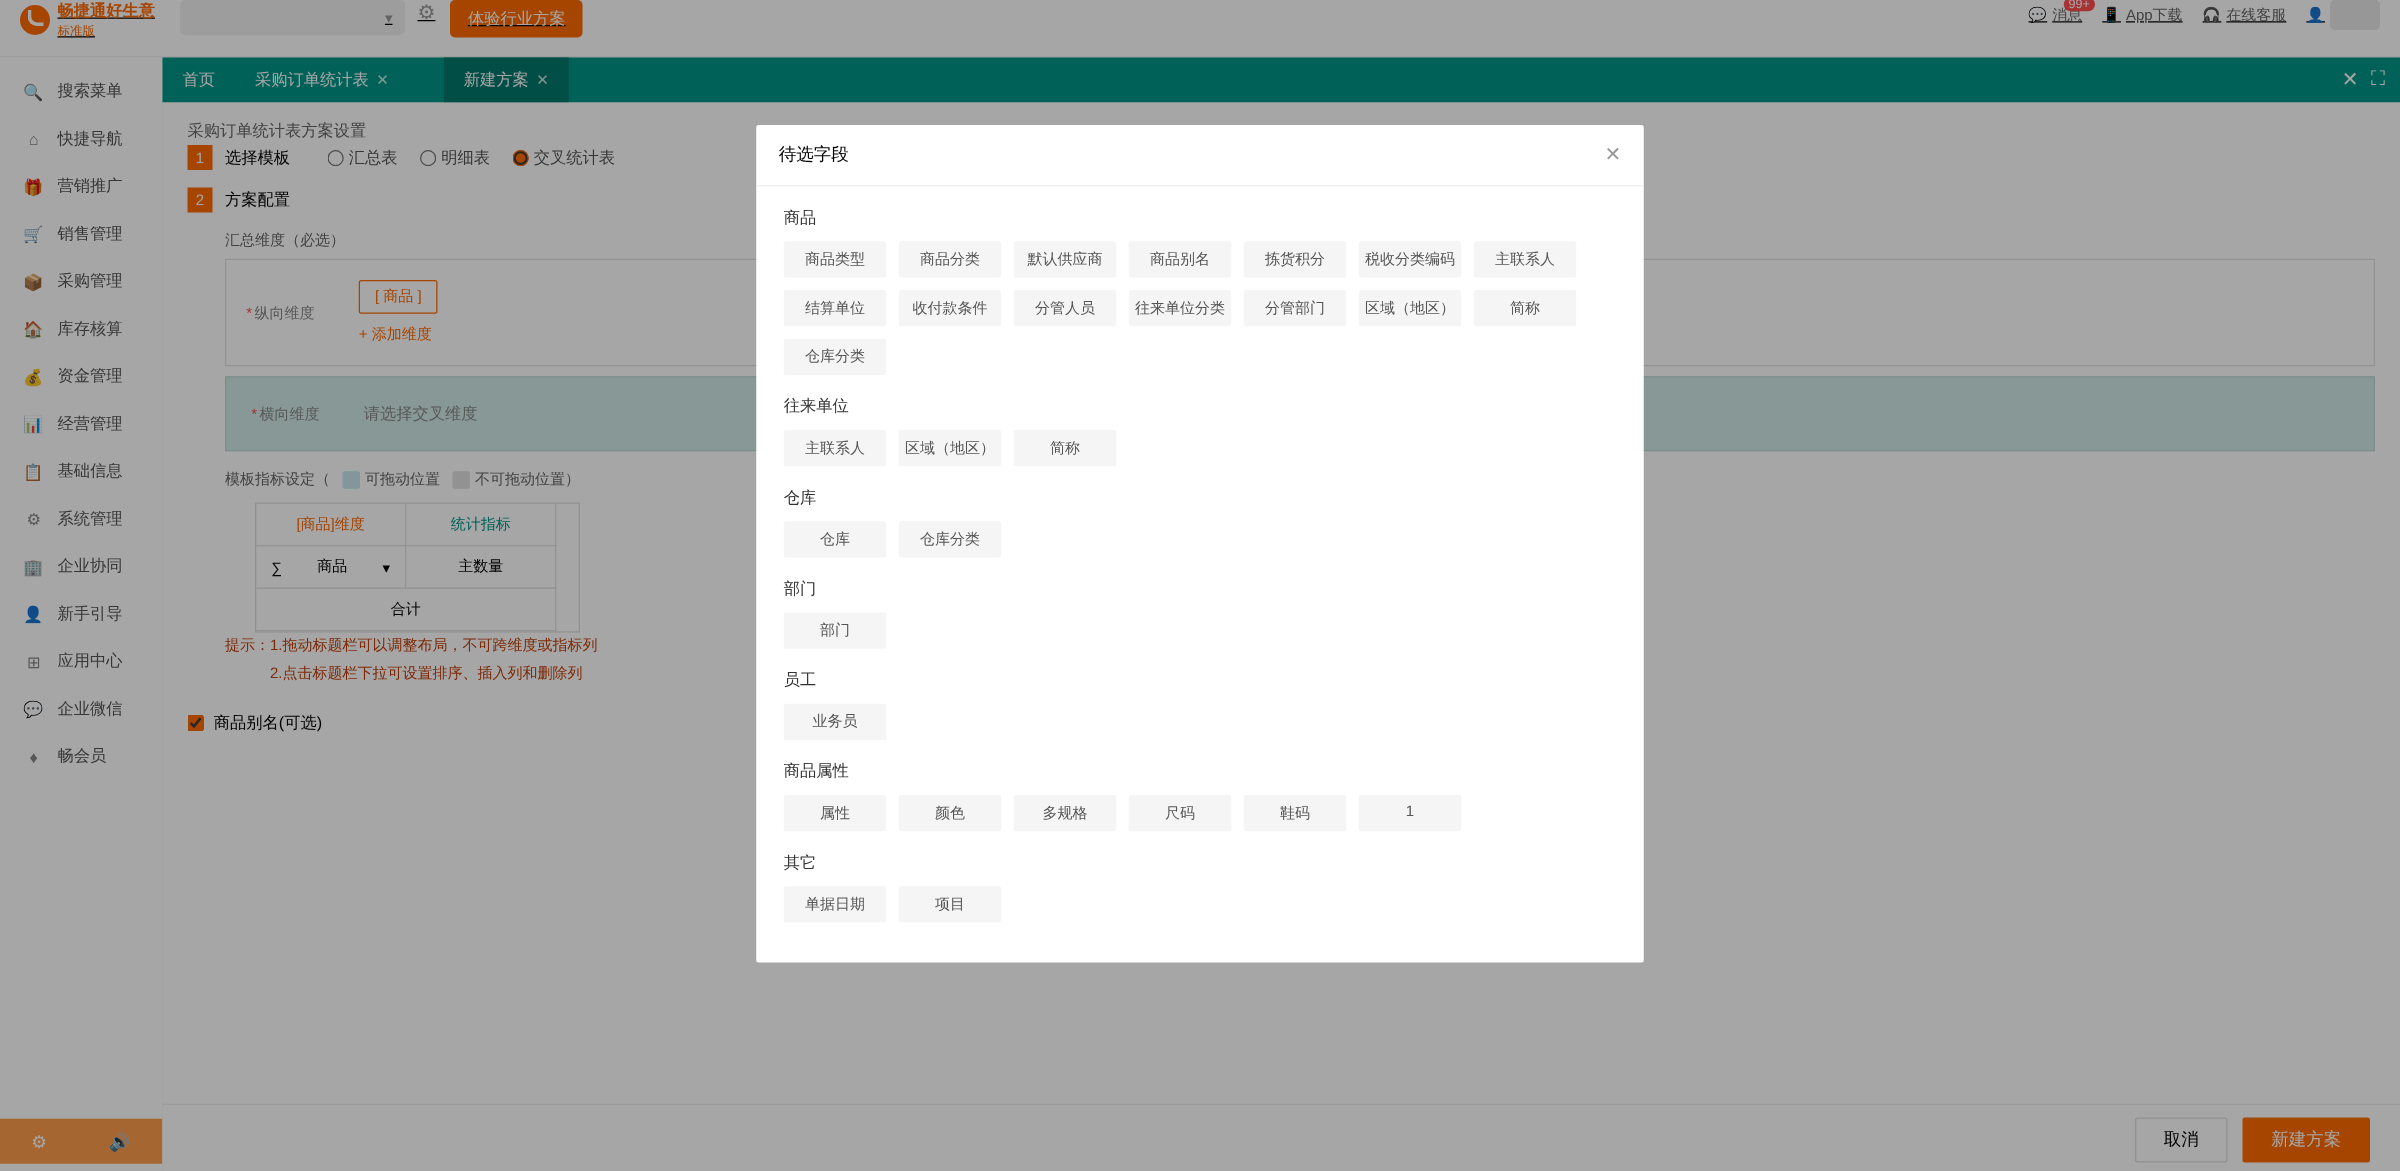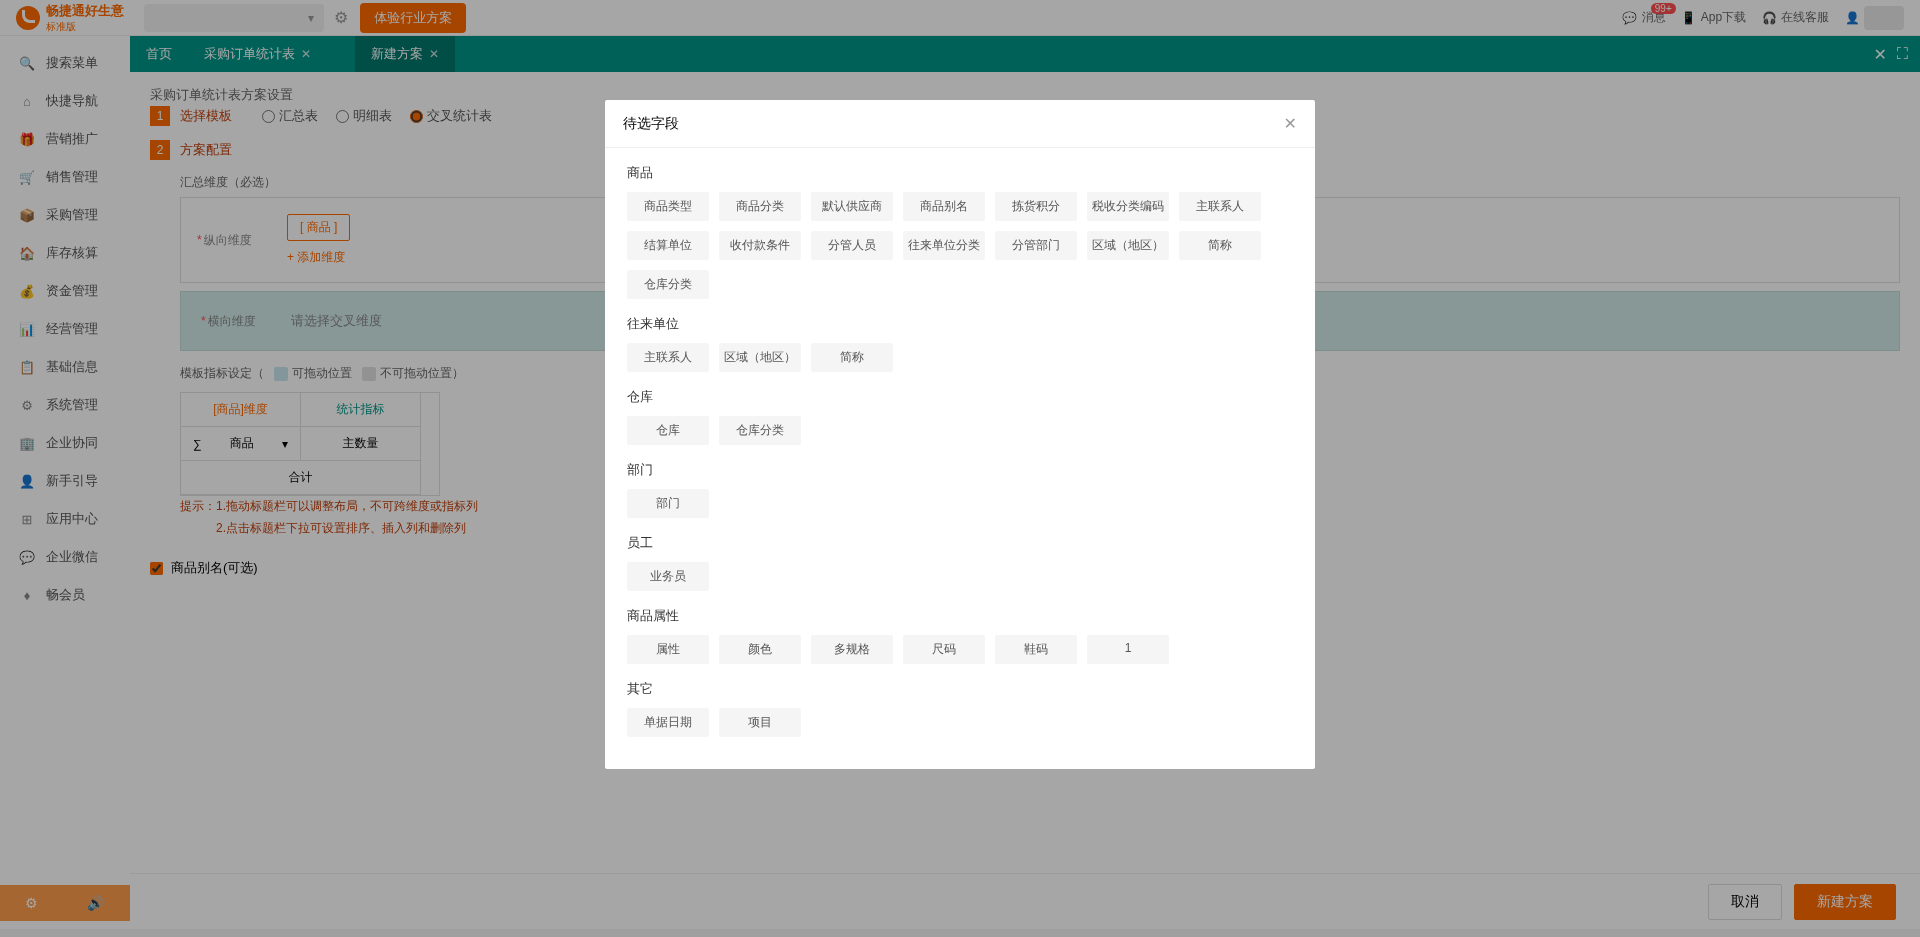--- a/index.html
+++ b/index.html
@@ -1,19 +1,19 @@
 <!DOCTYPE html>
 <html><head>
 <meta charset="utf-8">
 <style>
 * { margin: 0; padding: 0; box-sizing: border-box; font-family: "Microsoft YaHei", -apple-system, sans-serif; }
 body { background: #f5f5f5; overflow: hidden; }
 
 
-.header { height: 36px; background: #fff; display: flex; align-items: center; padding: 0 16px; border-bottom: 1px solid #eee; }
+.header { height: 46px; background: #fff; display: flex; align-items: flex-start; padding: 0 16px; border-bottom: 1px solid #eee; text-decoration: underline; }
 .logo { display: flex; align-items: center; gap: 6px; }
 .logo-icon { width: 24px; height: 24px; background: #ff6a00; border-radius: 50%; position: relative; }
 .logo-icon::after { content: ""; position: absolute; width: 10px; height: 10px; border: 3px solid #fff; border-top: none; border-right: none; border-radius: 0 0 0 8px; top: 4px; left: 6px; }
 .logo-text { font-size: 13px; color: #ff6a00; font-weight: 600; }
 .logo-sub { font-size: 10px; color: #ff6a00; }
 .dropdown { margin-left: 20px; background: #f2f2f2; border-radius: 4px; padding: 4px 10px; width: 180px; height: 28px; display: flex; align-items: center; justify-content: flex-end; color: #999; font-size: 12px; }
 .gear { margin-left: 10px; color: #999; font-size: 16px; cursor: pointer; }
 .plan-btn { margin-left: 12px; background: #ff6a00; color: #fff; border: none; border-radius: 4px; padding: 6px 14px; font-size: 13px; cursor: pointer; }
 .header-right { margin-left: auto; display: flex; align-items: center; gap: 16px; color: #666; font-size: 12px; }
 .header-right .item { display: flex; align-items: center; gap: 4px; cursor: pointer; position: relative; }
@@ -35,21 +35,21 @@
 .tab.active { background: #00786b; margin-left: 28px; }
 .tab .close { font-size: 12px; opacity: 0.8; }
 .tab-icons { margin-left: auto; display: flex; gap: 10px; padding-right: 12px; color: #fff; }
 .tab-icons span { cursor: pointer; }
 
 .content { padding: 14px 20px; flex: 1; overflow: auto; background: #fff; margin: 0; }
 .page-title { font-size: 13px; color: #666; margin-bottom: 2px; }
 
 .step-row { display: flex; align-items: center; gap: 10px; margin-bottom: 14px; }
 .step-num { width: 20px; height: 20px; background: #ff6a00; color: #fff; font-size: 12px; display: flex; align-items: center; justify-content: center; }
-.step-label { font-size: 13px; color: #c2410c; }
+.step-label { font-size: 13px; color: #000000; }
 .radio-group { display: flex; gap: 18px; margin-left: 20px; font-size: 13px; color: #555; }
 .radio-item { display: flex; align-items: center; gap: 4px; cursor: pointer; }
 .radio-item input { accent-color: #ff6a00; }
 
 .config-block { margin-left: 30px; margin-top: 8px; }
 .cfg-label { font-size: 12px; color: #666; margin-bottom: 6px; }
 .dim-box { border: 1px solid #e0e0e0; padding: 16px; display: flex; align-items: center; gap: 30px; margin-bottom: 8px; }
 .dim-name { font-size: 12px; color: #888; min-width: 60px; }
 .dim-name.req::before { content: "*"; color: #ff4d4f; margin-right: 2px; }
 .dim-tags { display: flex; flex-direction: column; gap: 8px; }
@@ -58,21 +58,21 @@
 .add-dim { color: #ff6a00; font-size: 12px; cursor: pointer; }
 .cross-box { background: #d0eae6; border: 1px solid #c0dad6; padding: 20px; display: flex; align-items: center; gap: 30px; }
 .cross-placeholder { color: #888; font-size: 13px; }
 
 .indicator-row { display: flex; align-items: center; gap: 10px; font-size: 12px; color: #666; margin-top: 14px; }
 .legend { display: flex; align-items: center; gap: 4px; }
 .legend-box { width: 14px; height: 14px; border-radius: 2px; }
 .legend-box.blue { background: #c8e6f0; }
 .legend-box.gray { background: #e0e0e0; }
 
-.table-preview { margin-top: 10px; border: 1px solid #e0e0e0; }
+.table-preview { margin-top: 10px; border: 1px solid #e0e0e0; margin-left: 24px; }
 .table-preview .hdr { display: flex; }
 .table-preview .cell { border-right: 1px solid #e0e0e0; border-bottom: 1px solid #e0e0e0; padding: 8px 12px; font-size: 12px; min-width: 120px; text-align: center; }
 .table-preview .cell.orange { color: #ff6a00; }
 .table-preview .cell.green { color: #009688; }
 
 .hints { margin-top: 0; font-size: 12px; color: #c2410c; line-height: 1.8; }
 
 .save-row { margin-top: 20px; display: flex; align-items: center; gap: 8px; font-size: 13px; }
 .save-row input[type=checkbox] { accent-color: #ff6a00; }
 .save-name-row { margin-top: 10px; display: flex; align-items: center; gap: 10px; font-size: 13px; }

